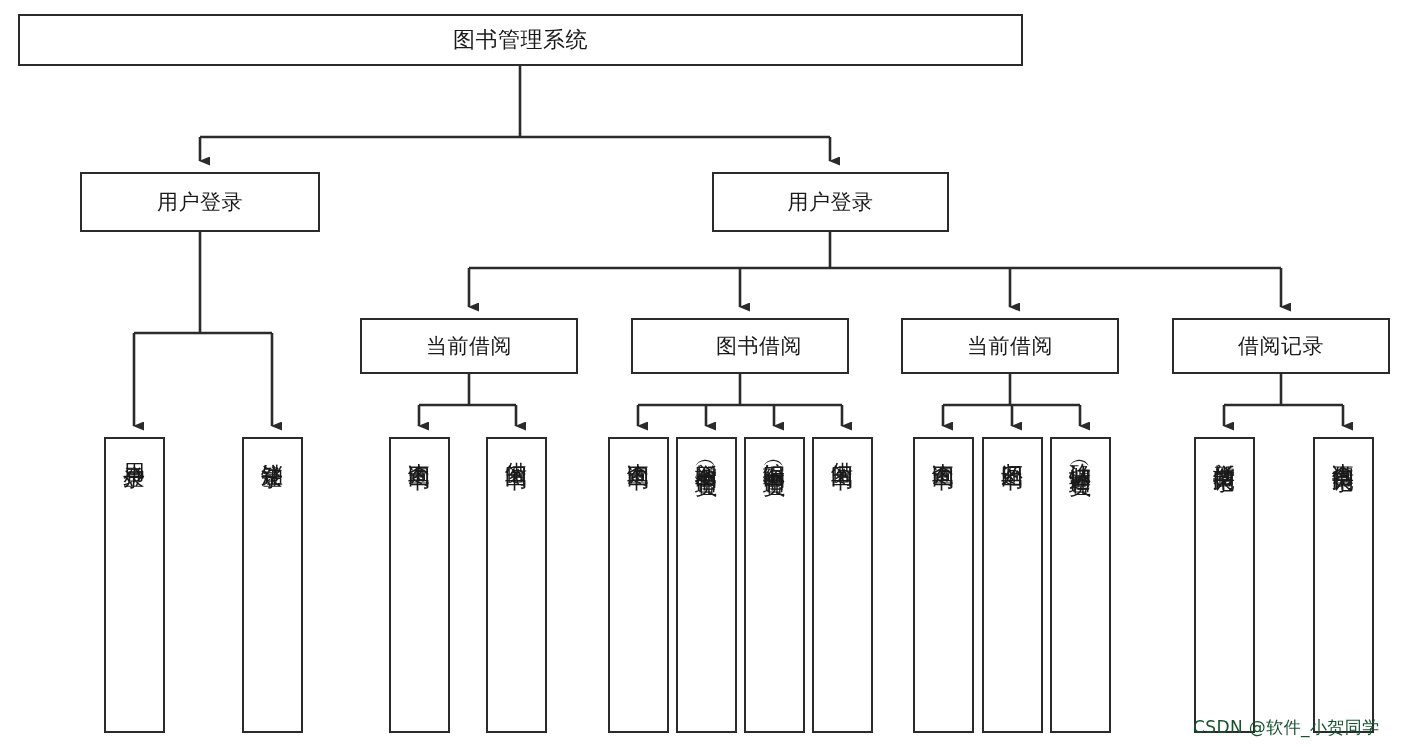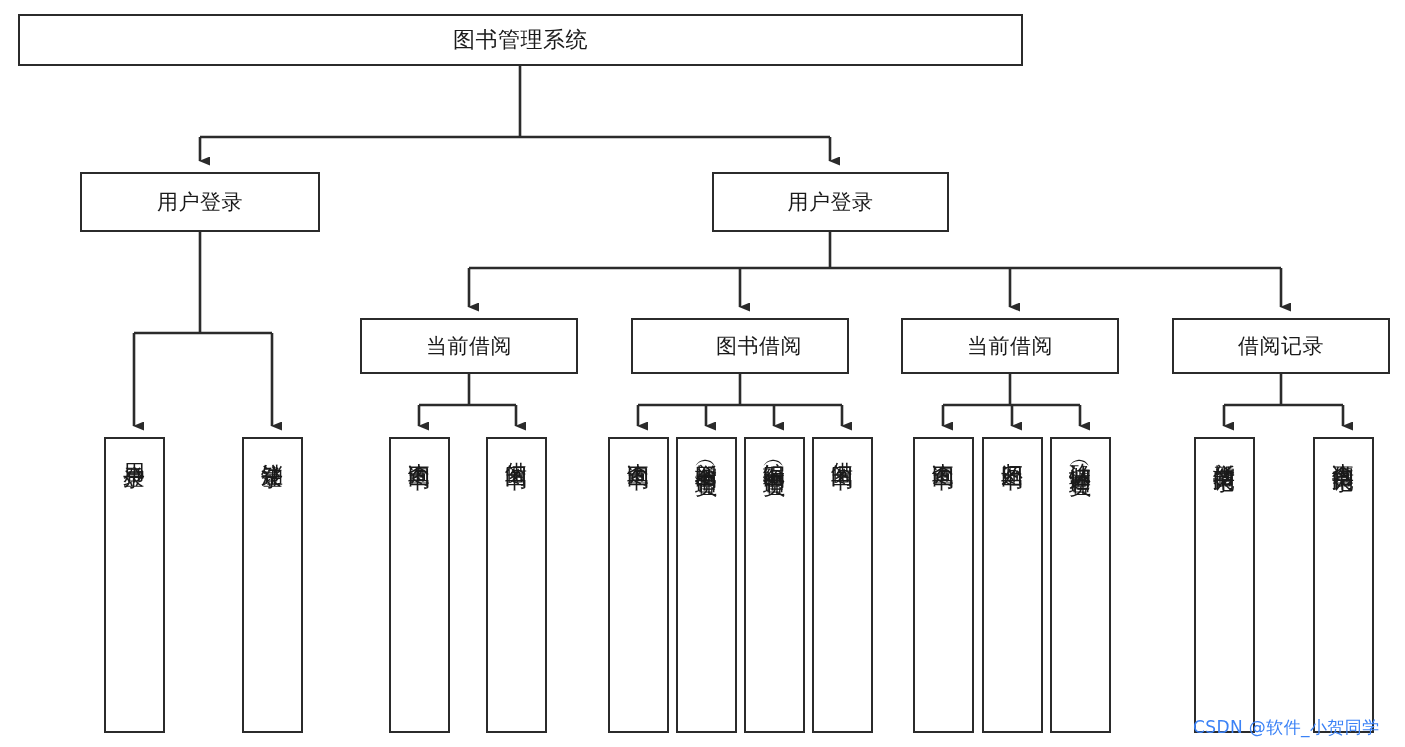--- a/index.html
+++ b/index.html
@@ -57,21 +57,21 @@
     writing-mode: vertical-rl;
     text-orientation: upright;
     font-size: 22px;
     line-height: 1.05;
     letter-spacing: 2px;
     white-space: nowrap;
   }
   .watermark {
     position: absolute;
     font-size: 17px;
-    color: #3b82f6;
+    color: #14532d;
     white-space: nowrap;
     letter-spacing: 0.4px;
   }
 </style>
 </head>
 <body>
 
 <div id="canvas">
 
   <svg id="wires" viewBox="0 0 1405 747" xmlns="http://www.w3.org/2000/svg">

